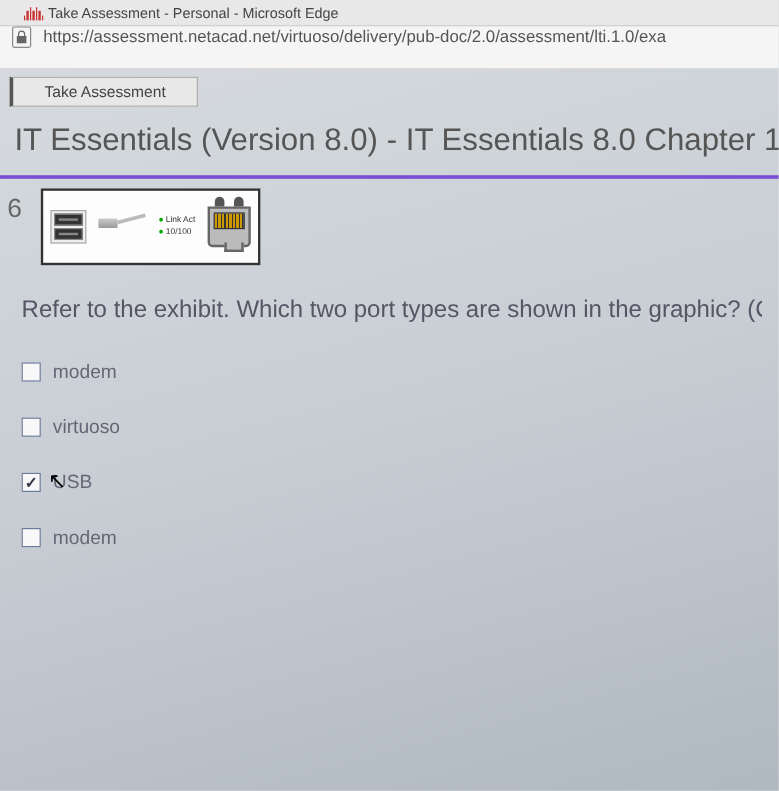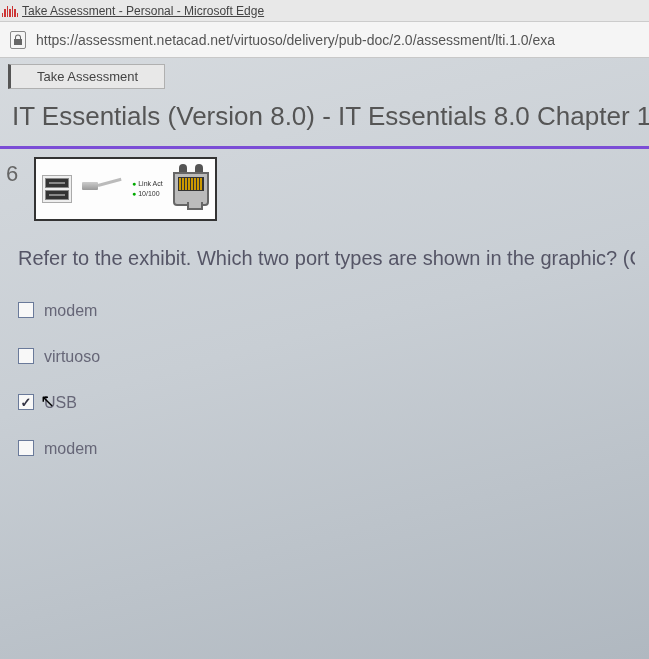--- a/index.html
+++ b/index.html
@@ -8,44 +8,42 @@
       background: linear-gradient(165deg, #d8dce0 0%, #c8ced4 50%, #b0b8c0 100%);
       width: 649px;
       height: 659px;
       overflow: hidden;
     }
     .titlebar {
       background: #e8e8e8;
       height: 22px;
       display: flex;
       align-items: center;
-      padding: 0 2px;
+      padding: 0 20px;
       font-size: 12px;
       color: #444;
       border-bottom: 1px solid #ccc;
-      text-decoration: underline;
     }
     .titlebar .cisco-icon {
       width: 16px;
       height: 12px;
       margin-right: 4px;
       display: flex;
       align-items: flex-end;
       gap: 1px;
     }
     .cisco-icon span {
       width: 1.5px;
       background: #c33;
       display: inline-block;
     }
     .addressbar {
       background: #f5f5f5;
       height: 36px;
       display: flex;
-      align-items: center;
       padding: 0 10px;
       border-bottom: 1px solid #c8c8c8;
       font-size: 14px;
       color: #555;
       gap: 10px;
     }
     .lock-box {
       width: 16px;
       height: 18px;
       border: 1px solid #888;

